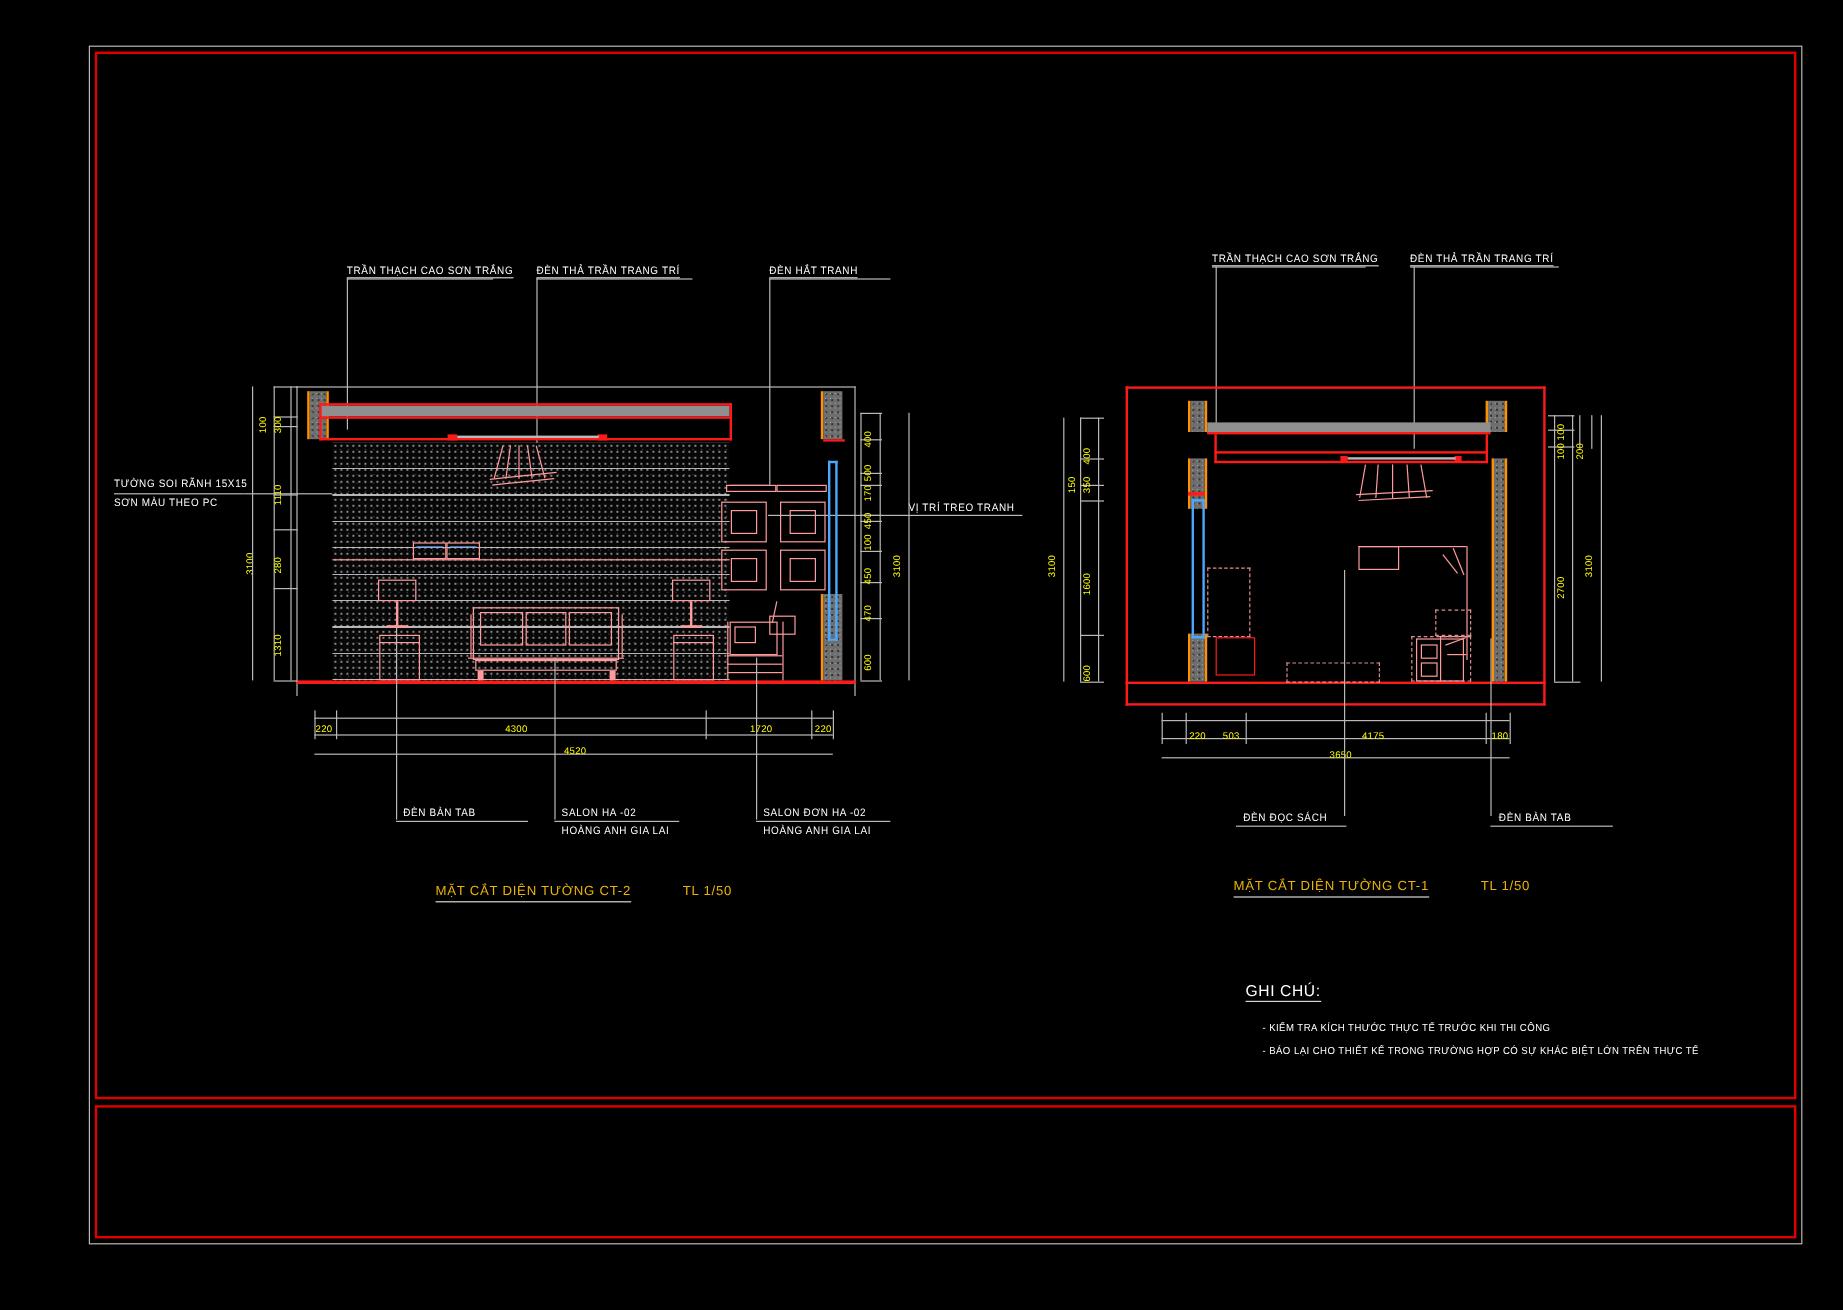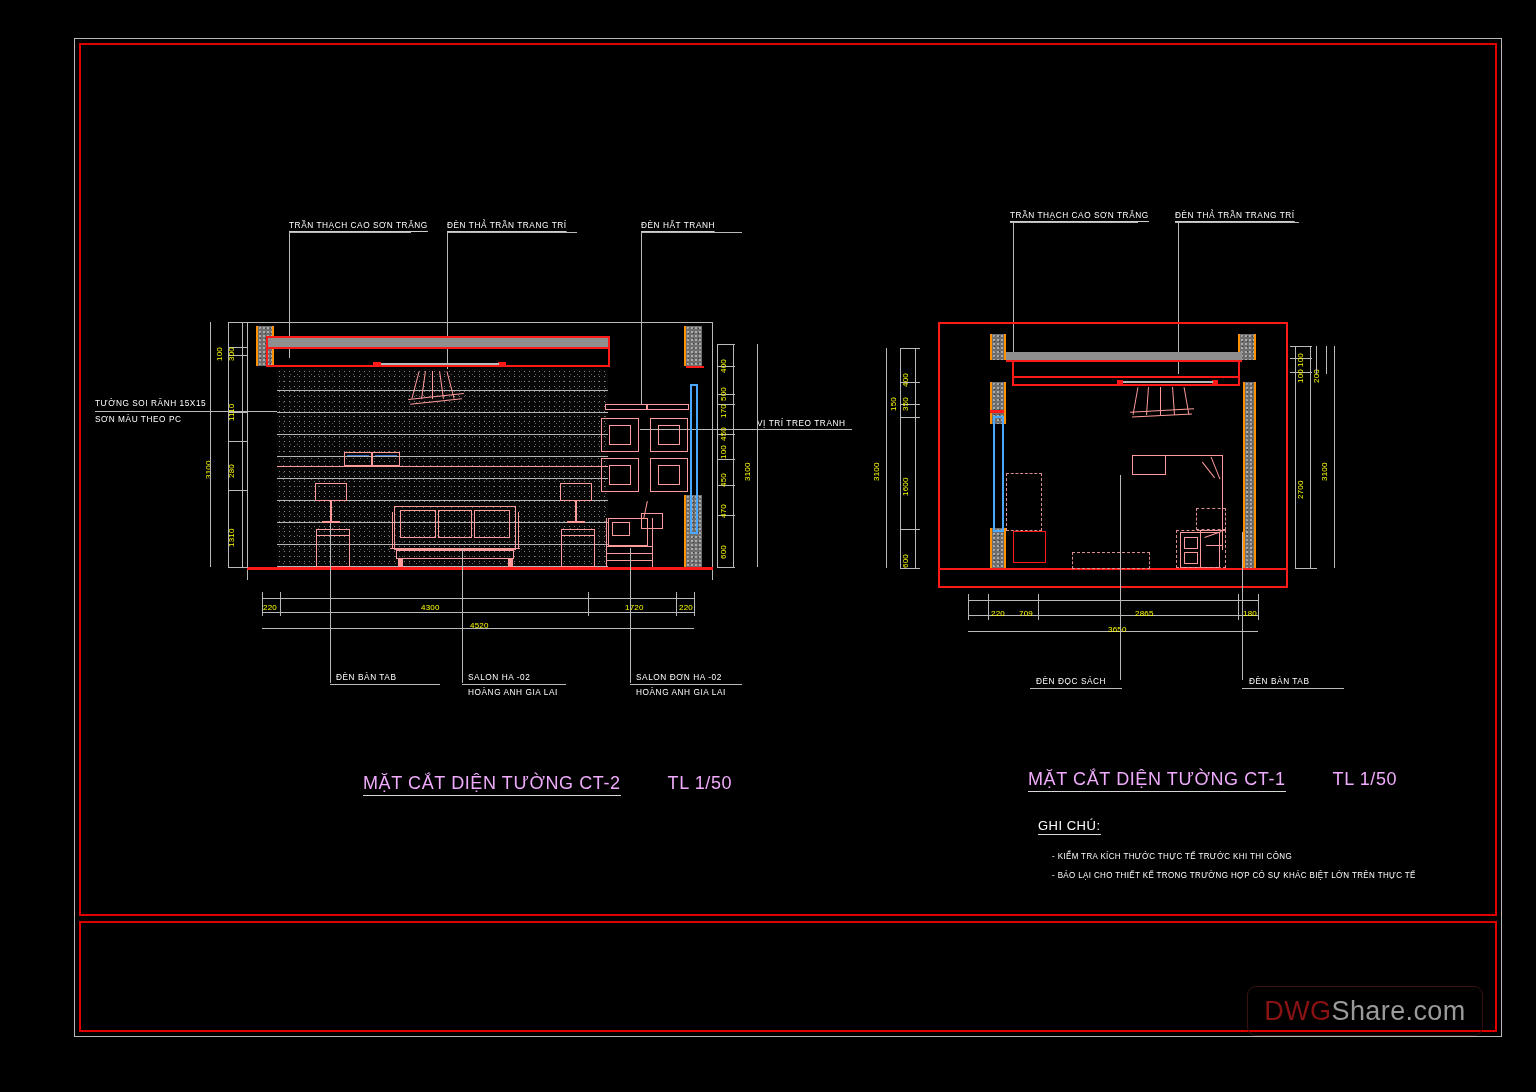--- a/index.html
+++ b/index.html
@@ -40,22 +40,22 @@
      background-size:auto, 5px 5px, 7px 7px;
      background-position:0 0, 0 0, 3px 2px;}
   .conc{position:absolute;background-color:#6e6e6e;
      background-image:radial-gradient(rgba(255,255,255,.45) .7px,transparent .8px),
                       radial-gradient(rgba(0,0,0,.5) .7px,transparent .8px);
      background-size:4px 4px,5px 5px;}
   .dash{position:absolute;border:1px dashed #d98f8f;box-sizing:border-box;}
   .pbox{position:absolute;border:1px solid #ff9b9b;box-sizing:border-box;}
   .rbox{position:absolute;border:1px solid #ff1a1a;box-sizing:border-box;}
 
-  .title-txt{position:absolute;color:#f0abfc;font-size:18px;letter-spacing:.6px;
-             white-space:nowrap;margin-top:36px;}
+  .title-txt{position:absolute;color:#eab308;font-size:11px;letter-spacing:.6px;
+             white-space:nowrap;}
   .title-txt .u{border-bottom:1px solid #d8d8d8;padding-bottom:2px;}
   .note-h{position:absolute;color:#fff;font-size:13px;letter-spacing:.5px;
           border-bottom:1px solid #d8d8d8;padding-bottom:1px;}
   .note-l{position:absolute;color:#fff;font-size:8.5px;letter-spacing:.4px;
           white-space:nowrap;transform:scaleX(.94);transform-origin:left center;}
 
   .wm{position:absolute;left:1247px;top:986px;width:234px;height:48px;
       border:1px solid #3a1010;border-radius:9px;display:flex;align-items:center;
       justify-content:center;}
   .wm span{font-size:27px;letter-spacing:.4px;}
@@ -394,22 +394,22 @@
 
     <div class="ln" style="left:968px;top:600px;width:290px;height:1px;"></div>
     <div class="ln" style="left:968px;top:615px;width:290px;height:1px;"></div>
     <div class="ln" style="left:968px;top:594px;width:1px;height:26px;"></div>
     <div class="ln" style="left:988px;top:594px;width:1px;height:26px;"></div>
     <div class="ln" style="left:1038px;top:594px;width:1px;height:26px;"></div>
     <div class="ln" style="left:1238px;top:594px;width:1px;height:26px;"></div>
     <div class="ln" style="left:1258px;top:594px;width:1px;height:26px;"></div>
 
     <div class="dim" style="left:991px;top:609px;">220</div>
-    <div class="dim" style="left:1019px;top:609px;">709</div>
-    <div class="dim" style="left:1135px;top:609px;">2865</div>
+    <div class="dim" style="left:1019px;top:609px;">503</div>
+    <div class="dim" style="left:1135px;top:609px;">4175</div>
     <div class="dim" style="left:1243px;top:609px;">180</div>
     <div class="ln" style="left:968px;top:631px;width:290px;height:1px;"></div>
     <div class="dim" style="left:1108px;top:625px;">3650</div>
 
     <div class="ln" style="left:1120px;top:475px;width:1px;height:205px;"></div>
     <div class="lbl" style="left:1036px;top:676px;">ĐÈN ĐỌC SÁCH</div>
     <div class="ln" style="left:1030px;top:688px;width:92px;height:1px;"></div>
 
     <div class="ln" style="left:1242px;top:532px;width:1px;height:148px;"></div>
     <div class="lbl" style="left:1249px;top:676px;">ĐÈN BÀN TAB</div>
@@ -419,18 +419,14 @@
       <span class="u">MẶT CẮT DIỆN TƯỜNG CT-1</span>
       <span style="display:inline-block;width:36px;"></span>
       <span>TL 1/50</span>
     </div>
   </div>
 
   <div class="note-h" style="left:1038px;top:818px;">GHI CHÚ:</div>
   <div class="note-l" style="left:1052px;top:851px;">- KIỂM TRA KÍCH THƯỚC THỰC TẾ TRƯỚC KHI THI CÔNG</div>
   <div class="note-l" style="left:1052px;top:870px;">- BÁO LẠI CHO THIẾT KẾ TRONG TRƯỜNG HỢP CÓ SỰ KHÁC BIỆT LỚN TRÊN THỰC TẾ</div>
 
-  <div class="wm">
-    <span class="a">DWG</span>
-      <span class="b">Share.com</span>
-  </div>
 
 </div>
 
 </body></html>

